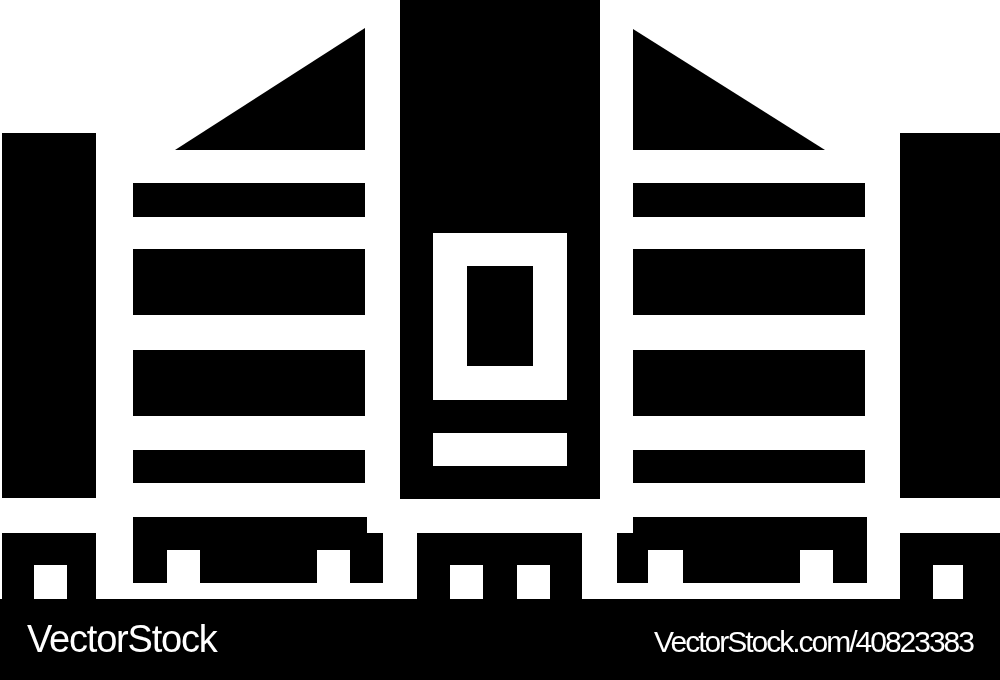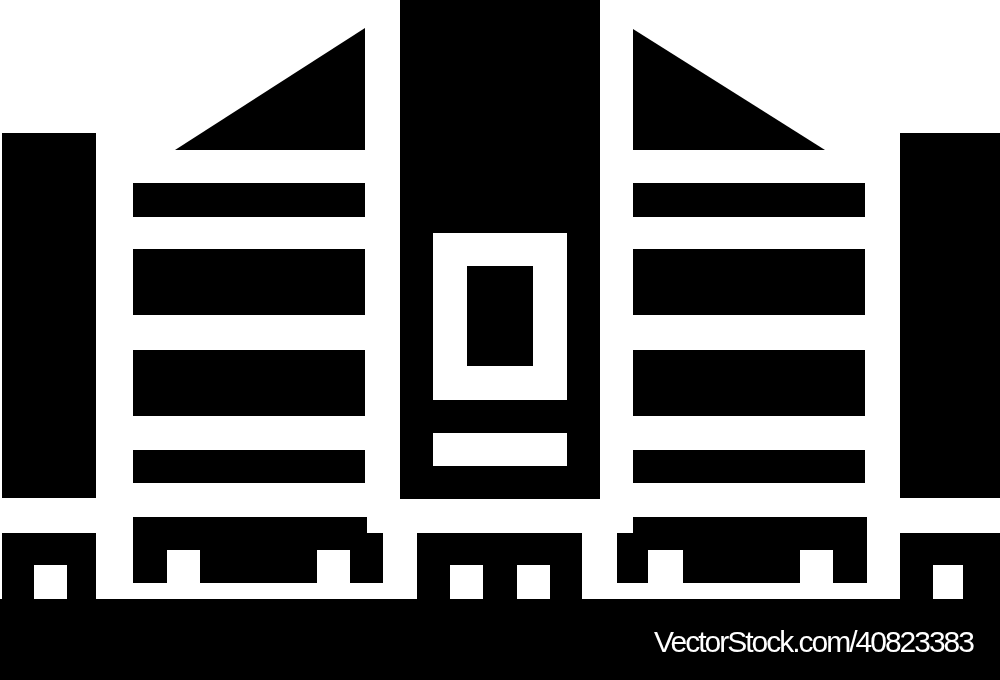--- a/index.html
+++ b/index.html
@@ -97,16 +97,17 @@
       <rect x="450" y="565" width="33" height="34" fill="var(--bg)"></rect>
       <rect x="517" y="565" width="33" height="34" fill="var(--bg)"></rect>
     </g>
     <g>
       <rect x="900" y="533" width="100" height="66" fill="var(--icon)"></rect>
       <rect x="933" y="565" width="30" height="34" fill="var(--bg)"></rect>
     </g>
   </svg>
 
   <div class="watermark-bar">
+    <span class="wm-brand">VectorStock</span>
     <span class="wm-credit">VectorStock.com/40823383</span>
   </div>
 
 </div>
 
 </body></html>

